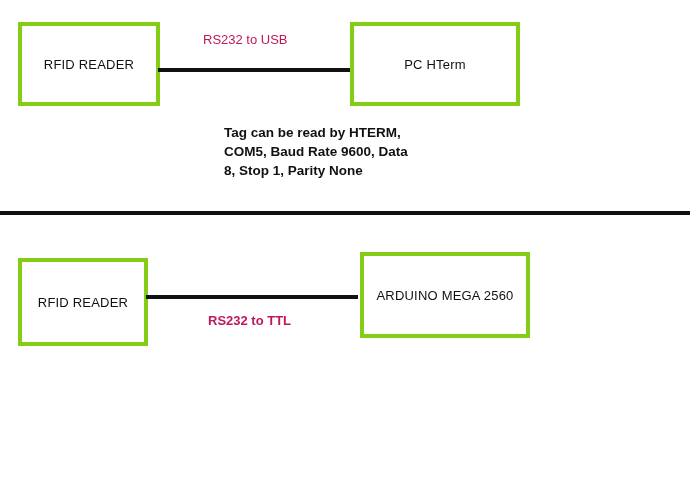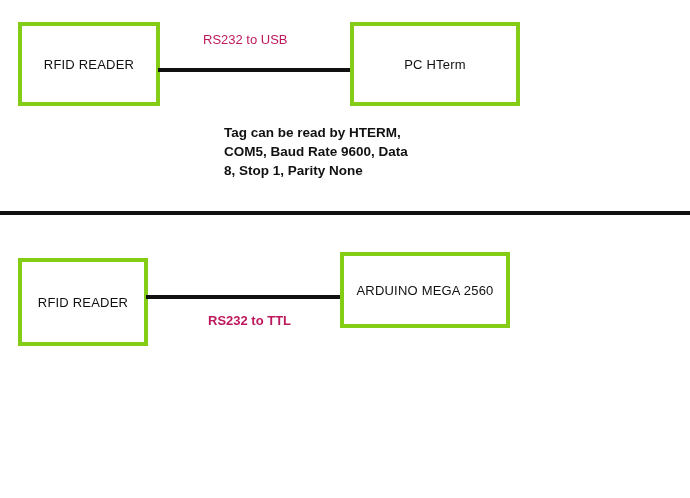--- a/index.html
+++ b/index.html
@@ -74,21 +74,21 @@
   
   #box-rfid-top      { left: 18px;  top: 22px;  width: 142px; height: 84px; }
   #box-pc-hterm      { left: 350px; top: 22px;  width: 170px; height: 84px; }
   #conn-top          { left: 158px; top: 68px;  width: 194px; }
   #label-rs232-usb   { left: 203px; top: 32px; }
   #caption-top       { left: 200px; top: 123px; margin-left: 24px; }
 
   #divider-mid       { top: 211px; }
 
   #box-rfid-bottom   { left: 18px;  top: 258px; width: 130px; height: 88px; }
-  #box-arduino       { left: 340px; top: 252px; width: 170px; height: 76px; }
+  #box-arduino       { left: 360px; top: 252px; width: 170px; height: 86px; }
   #conn-bottom       { left: 146px; top: 295px; width: 212px; }
   #label-rs232-ttl   { left: 208px; top: 313px; font-weight: bold; }
   #caption-bottom    { left: 228px; top: 366px; }
 </style>
 </head>
 <body>
 
 <div id="canvas">
 
   <div class="box" id="box-rfid-top">

